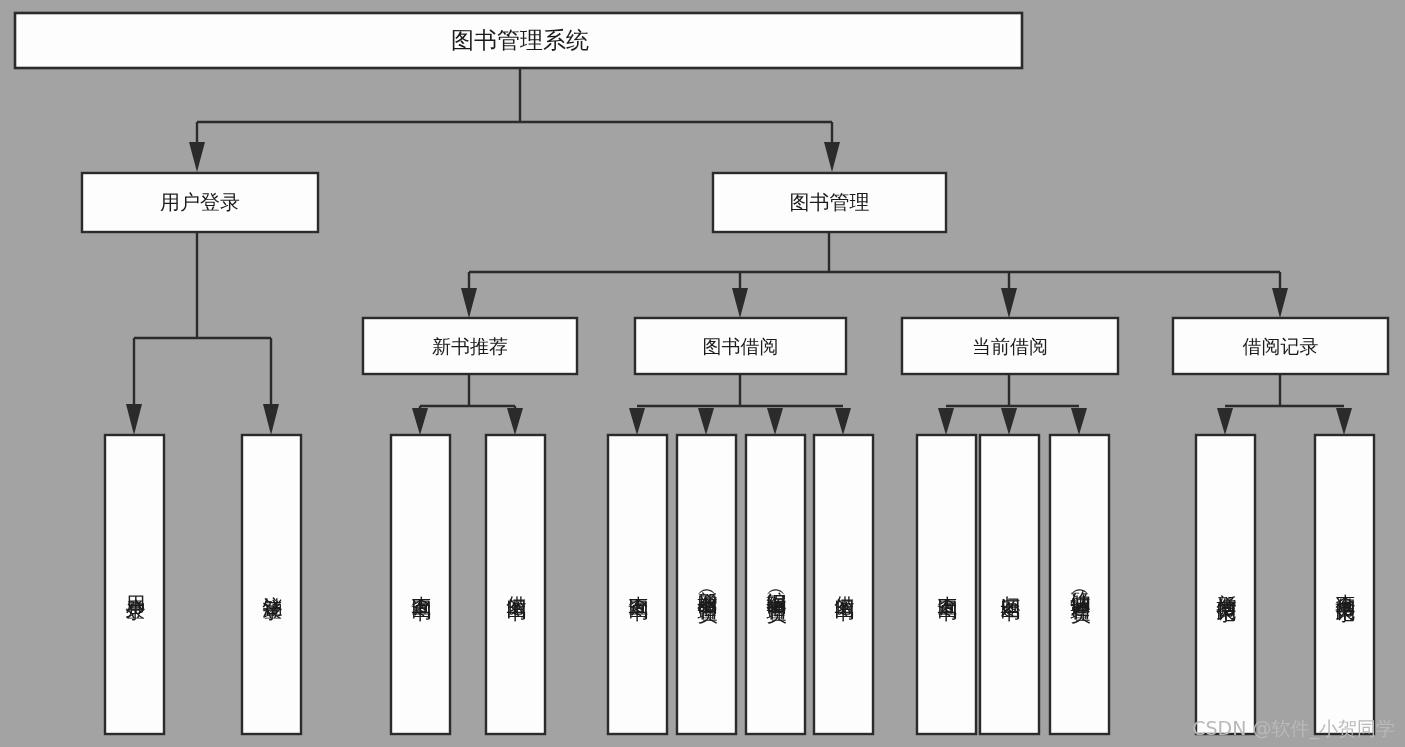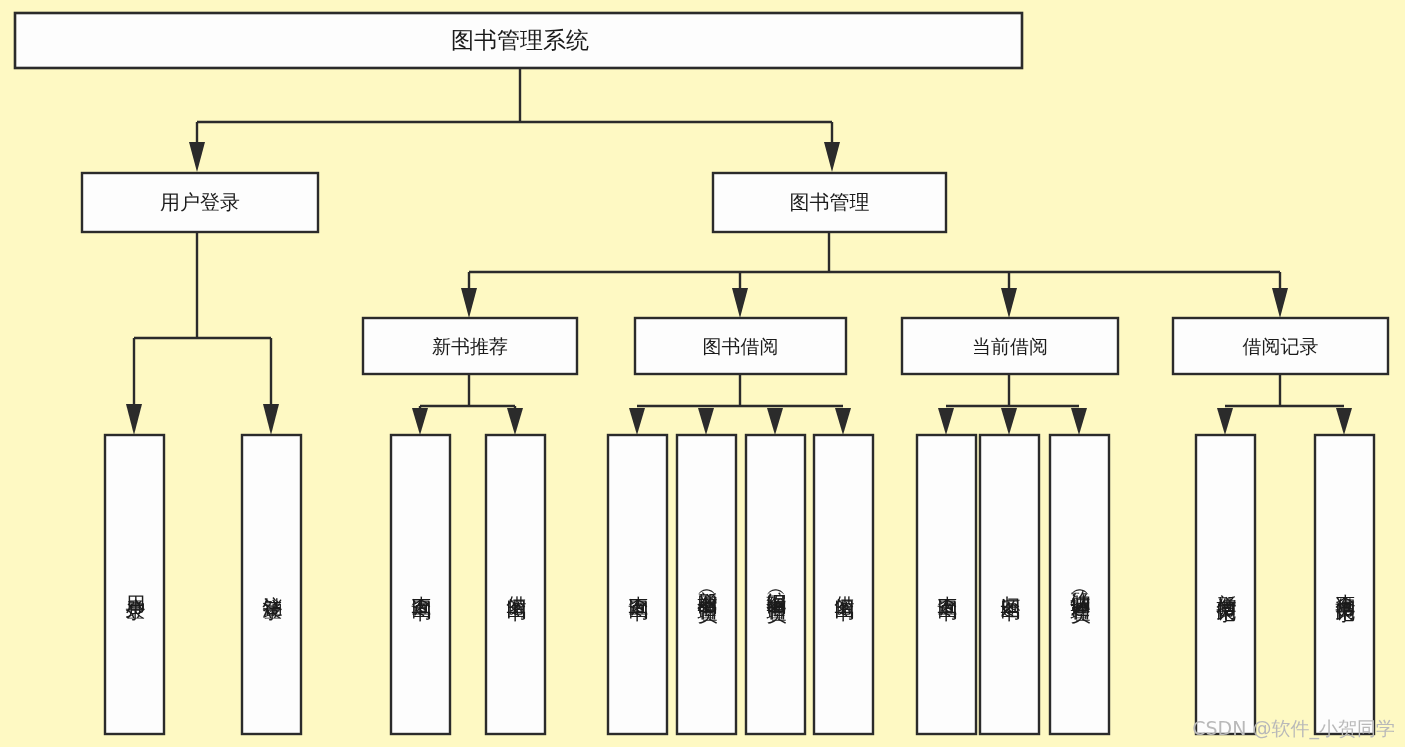--- a/index.html
+++ b/index.html
@@ -8,21 +8,21 @@
     padding: 0;
     background: #ffffff;
   }
   body {
     font-family: "DejaVu Sans", "Liberation Sans", sans-serif;
   }
   #diagram-root {
     position: relative;
     width: 1405px;
     height: 747px;
-    background: #fef9c3;
+    background: #a3a3a3;
     overflow: hidden;
   }
   svg#tree-svg {
     position: absolute;
     top: 0;
     left: 0;
     width: 1405px;
     height: 747px;
     display: block;
   }

